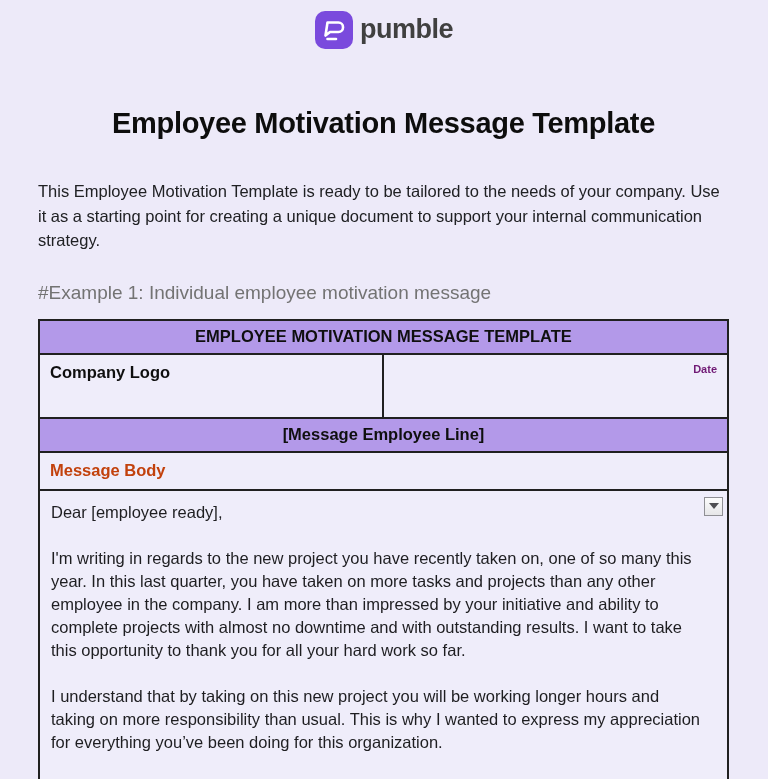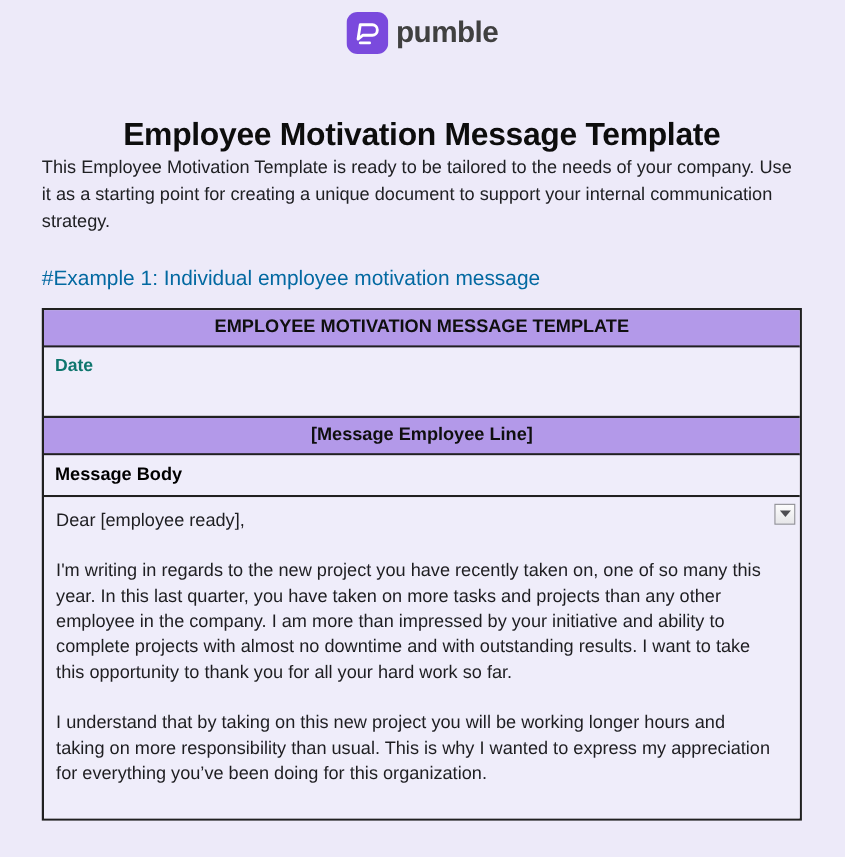--- a/index.html
+++ b/index.html
@@ -23,26 +23,27 @@
   }
   
   .content { width: 691px; margin: 0 auto 0 38px; }
   .page-title {
     margin-top: 57px;
     text-align: center;
     font-size: 29px; font-weight: 700; color: #0d0d0d;
     letter-spacing: -0.3px;
   }
   .intro {
+    margin-top: 39px;
     font-size: 16.5px; line-height: 24.5px; color: #202124;
     max-width: 700px;
   }
   .example-heading {
     margin-top: 29px;
-    font-size: 19px; font-weight: 400; color: #0369a1;
+    font-size: 19px; font-weight: 400; color: #737373;
   }
   
   .tpl-table {
     margin-top: 15px;
     border: 2px solid #202020;
     background: #efedfa;
   }
   .row { border-bottom: 2px solid #202020; }
   .row:last-child { border-bottom: none; }
   .row-purple {
@@ -52,27 +53,27 @@
     font-weight: 700; font-size: 16.5px; color: #0f0f0f;
   }
   .row-split { display: flex; height: 64px; background: #efedfa; }
   .cell-left {
     width: 50%; border-right: 2px solid #202020;
     padding: 8px 10px;
     font-weight: 700; font-size: 16.5px; color: #0f0f0f;
   }
   .cell-right {
     width: 50%; padding: 8px 10px;
-    text-align: left;
-    font-weight: 700; font-size: 16px; color: #0f766e;
+    text-align: right;
+    font-weight: 700; font-size: 11px; color: #701a75;
   }
   .row-label {
     height: 38px; background: #efedfa;
     padding: 8px 10px;
-    font-weight: 700; font-size: 16.5px; color: #000000;
+    font-weight: 700; font-size: 16.5px; color: #c2410c;
   }
   .row-body {
     position: relative;
     background: #efedfa;
     min-height: 292px;
     padding: 10px 24px 10px 11px;
     font-size: 16.5px; line-height: 23px; color: #1e1e21;
   }
   .row-body p { margin-bottom: 23px; }
   .row-body p:last-child { margin-bottom: 0; }
@@ -110,20 +111,21 @@
 
   <p class="intro">This Employee Motivation Template is ready to be tailored to the needs of your company. Use it as a starting point for creating a unique document to support your internal communication strategy.</p>
 
   <h2 class="example-heading">#Example 1: Individual employee motivation message</h2>
 
   <div class="tpl-table">
 
     <div class="row row-purple">EMPLOYEE MOTIVATION MESSAGE TEMPLATE</div>
 
     <div class="row row-split">
+      <div class="cell-left">Company Logo</div>
       <div class="cell-right">Date</div>
     </div>
 
     <div class="row row-purple">[Message Employee Line]</div>
 
     <div class="row row-label">Message Body</div>
 
     <div class="row row-body">
       <div class="dropdown-btn">
         <span class="tri"></span>

